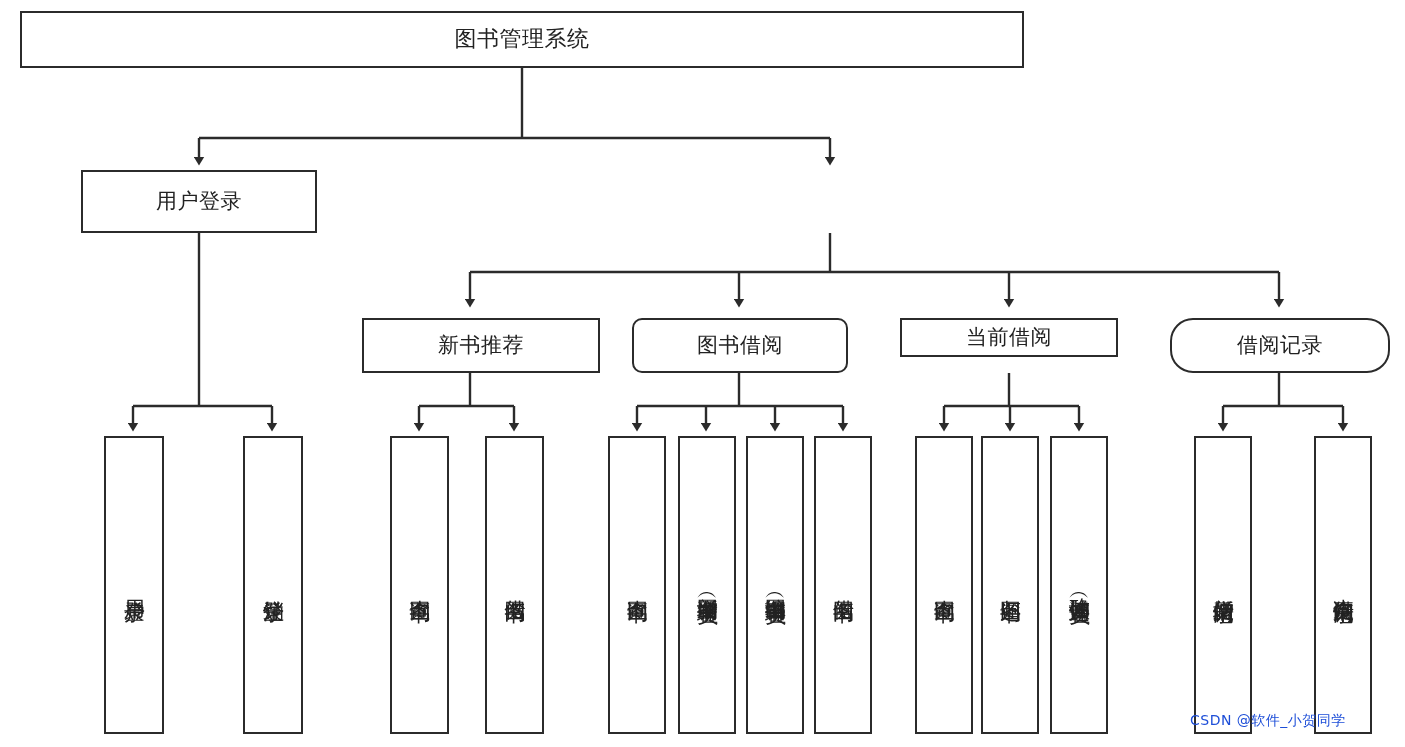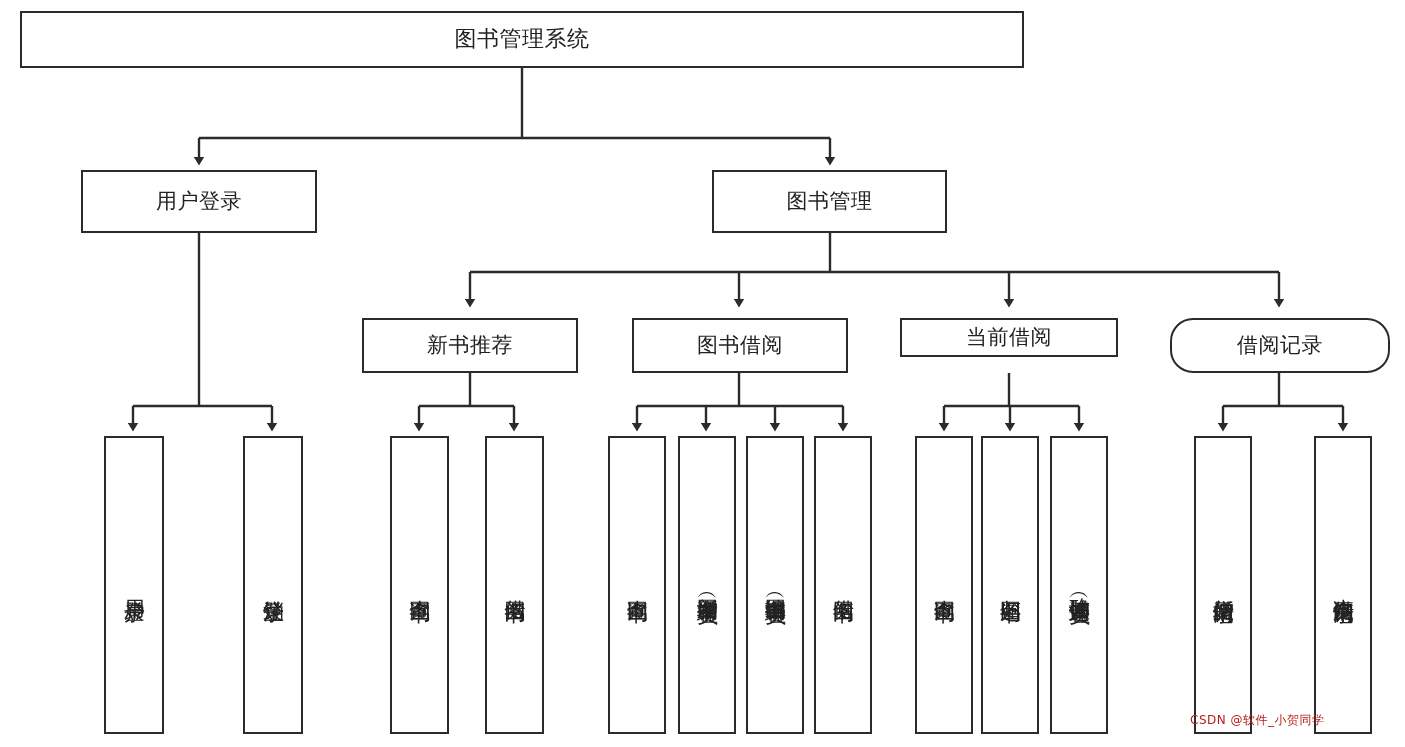--- a/index.html
+++ b/index.html
@@ -61,22 +61,22 @@
     line-height: 1.28;
     letter-spacing: 1px;
     white-space: normal;
     max-height: 100%;
     text-align: center;
   }
   #watermark {
     position: absolute;
     left: 1190px;
     top: 712px;
-    font-size: 12px;
-    color: #b91c1c;
+    font-size: 14px;
+    color: #1d4ed8;
     white-space: nowrap;
     z-index: 5;
     letter-spacing: 0.5px;
   }
 </style>
 </head>
 <body>
 
 <div id="canvas">
 
@@ -131,29 +131,26 @@
   </svg>
 
   <div class="node horiz" id="node-root" style="left:20px; top:11px; width:1004px; height:57px;">
     <span class="label">图书管理系统</span>
   </div>
 
   <div class="node horiz" style="left:81px; top:170px; width:236px; height:63px;">
     <span class="label">用户登录</span>
   </div>
 
-  <div class="node horiz" style="left:712px; top:170px; width:235px; height:63px;">
-    <span class="label">图书管理</span>
-  </div>
-
-  <div class="node horiz" style="left:362px; top:318px; width:216px; height:55px;">
+
+  <div class="node horiz" style="left:362px; top:318px; width:238px; height:55px;">
     <span class="label">新书推荐</span>
   </div>
 
-  <div class="node horiz" style="left:632px; top:318px; width:216px; height:55px;">
+  <div class="node horiz" style="left:632px; top:318px; width:216px; height:55px;border-radius:10px;">
     <span class="label">图书借阅</span>
   </div>
 
   <div class="node horiz" style="left:900px; top:318px; width:218px; height:39px;">
     <span class="label">当前借阅</span>
   </div>
 
   <div class="node horiz" style="left:1170px; top:318px; width:220px; height:55px;border-radius:23px;">
     <span class="label">借阅记录</span>
   </div>

